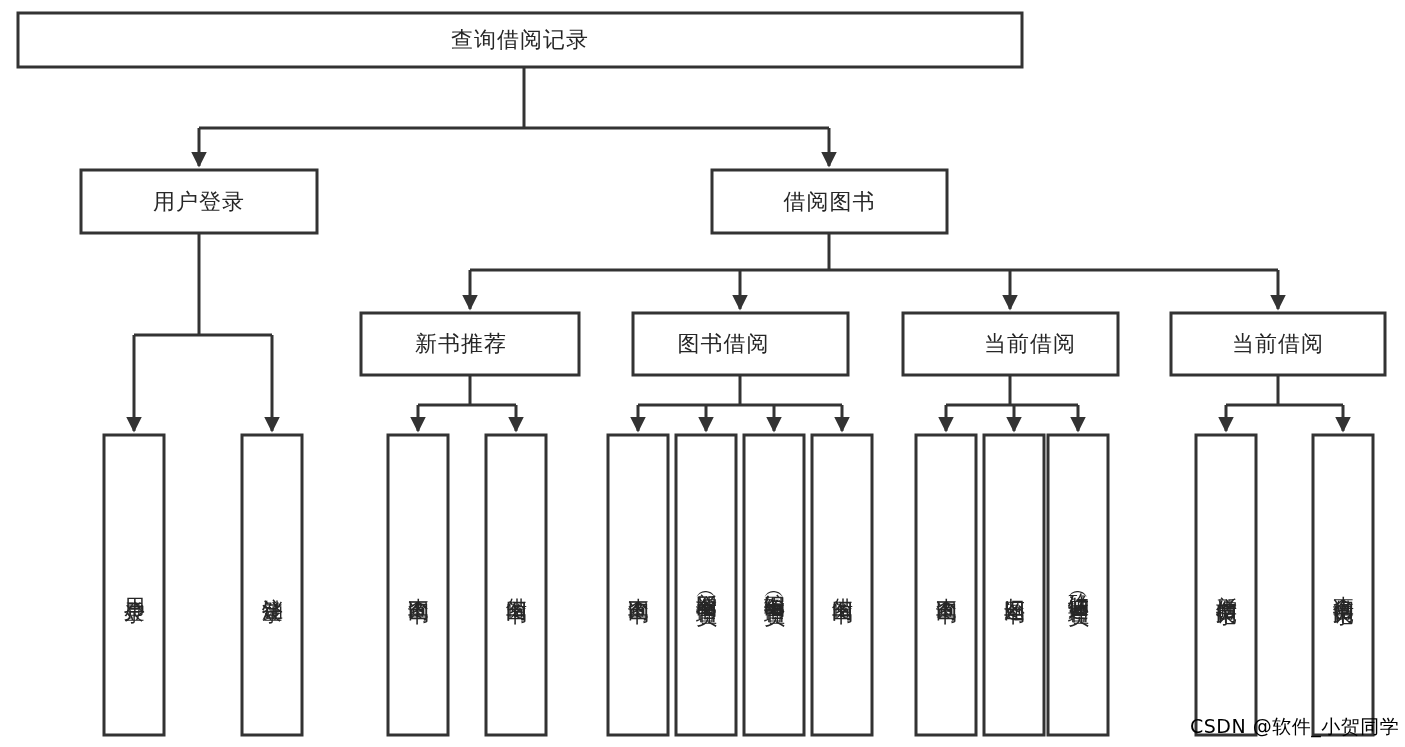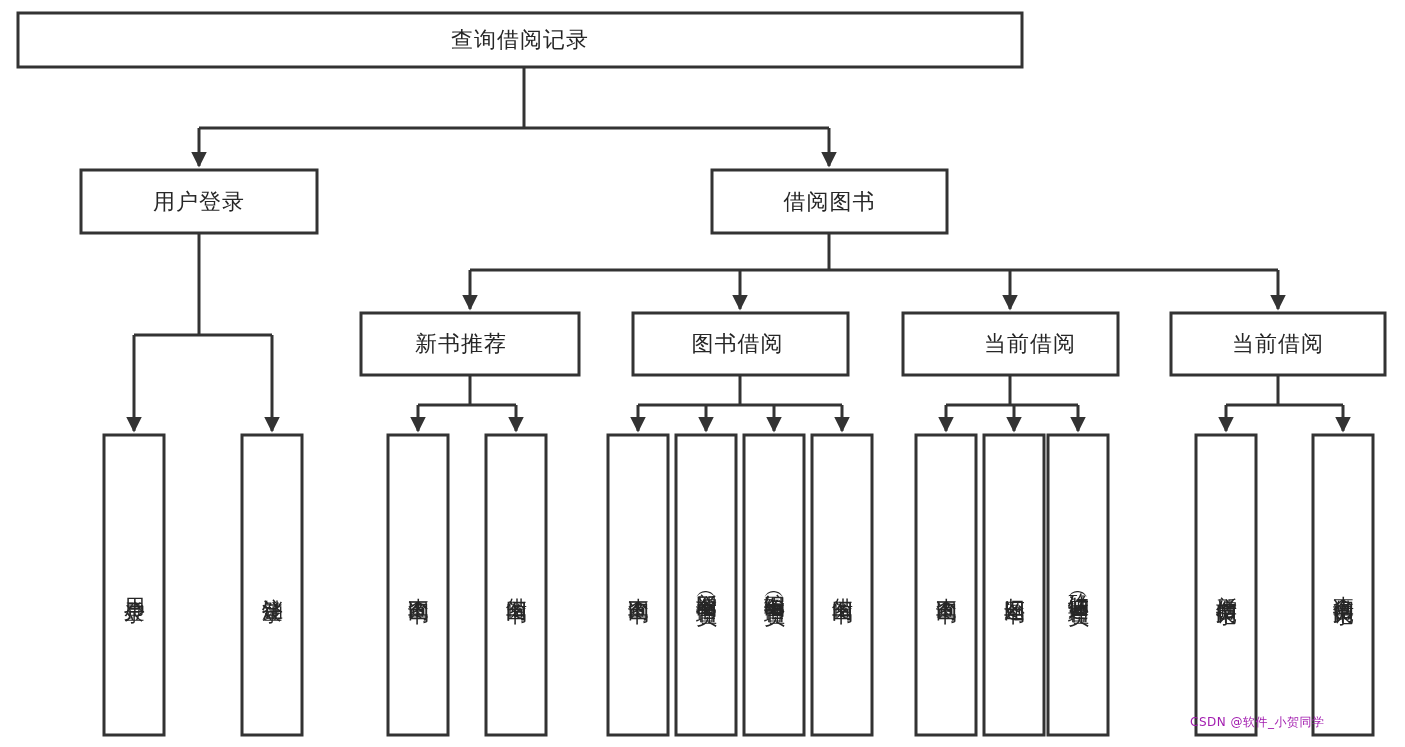--- a/index.html
+++ b/index.html
@@ -36,22 +36,22 @@
     line-height:1.28;
     letter-spacing:2px;
     writing-mode:vertical-rl;
     text-orientation:upright;
     white-space:normal;
   }
   .watermark{
     position:absolute;
     left:1190px;
     top:714px;
-    font-size:12px;
-    color:#a21caf;
+    font-size:19px;
+    color:#000000;
     letter-spacing:0.5px;
     white-space:nowrap;
     font-family:"DejaVu Sans","Liberation Sans",sans-serif;
   }
 </style>
 </head>
 <body>
 
 <div id="diagram">
 
@@ -138,21 +138,21 @@
       <rect x="1313" y="435" width="60" height="300"></rect>
     </g>
   </svg>
 
   <div class="node-label h-label" style="left:18px;top:13px;width:1004px;height:54px;">查询借阅记录</div>
 
   <div class="node-label h-label" style="left:81px;top:170px;width:236px;height:63px;">用户登录</div>
   <div class="node-label h-label" style="left:712px;top:170px;width:235px;height:63px;">借阅图书</div>
 
   <div class="node-label h-label" style="left:369px;top:313px;width:184px;height:62px;">新书推荐</div>
-  <div class="node-label h-label" style="left:630px;top:313px;width:215px;height:62px;">图书借阅</div>
+  <div class="node-label h-label" style="left:616px;top:313px;width:215px;height:62px;">图书借阅</div>
   <div class="node-label h-label" style="left:903px;top:313px;width:254px;height:62px;">当前借阅</div>
   <div class="node-label h-label" style="left:1171px;top:313px;width:214px;height:62px;">当前借阅</div>
 
   <div class="node-label v-label" style="left:104px;top:435px;width:60px;height:300px;">用户登录</div>
   <div class="node-label v-label" style="left:242px;top:435px;width:60px;height:300px;">注销登录</div>
 
   <div class="node-label v-label" style="left:388px;top:435px;width:60px;height:300px;">查询图书</div>
   <div class="node-label v-label" style="left:486px;top:435px;width:60px;height:300px;">借阅图书</div>
 
   <div class="node-label v-label" style="left:608px;top:435px;width:60px;height:300px;">查询图书</div>

